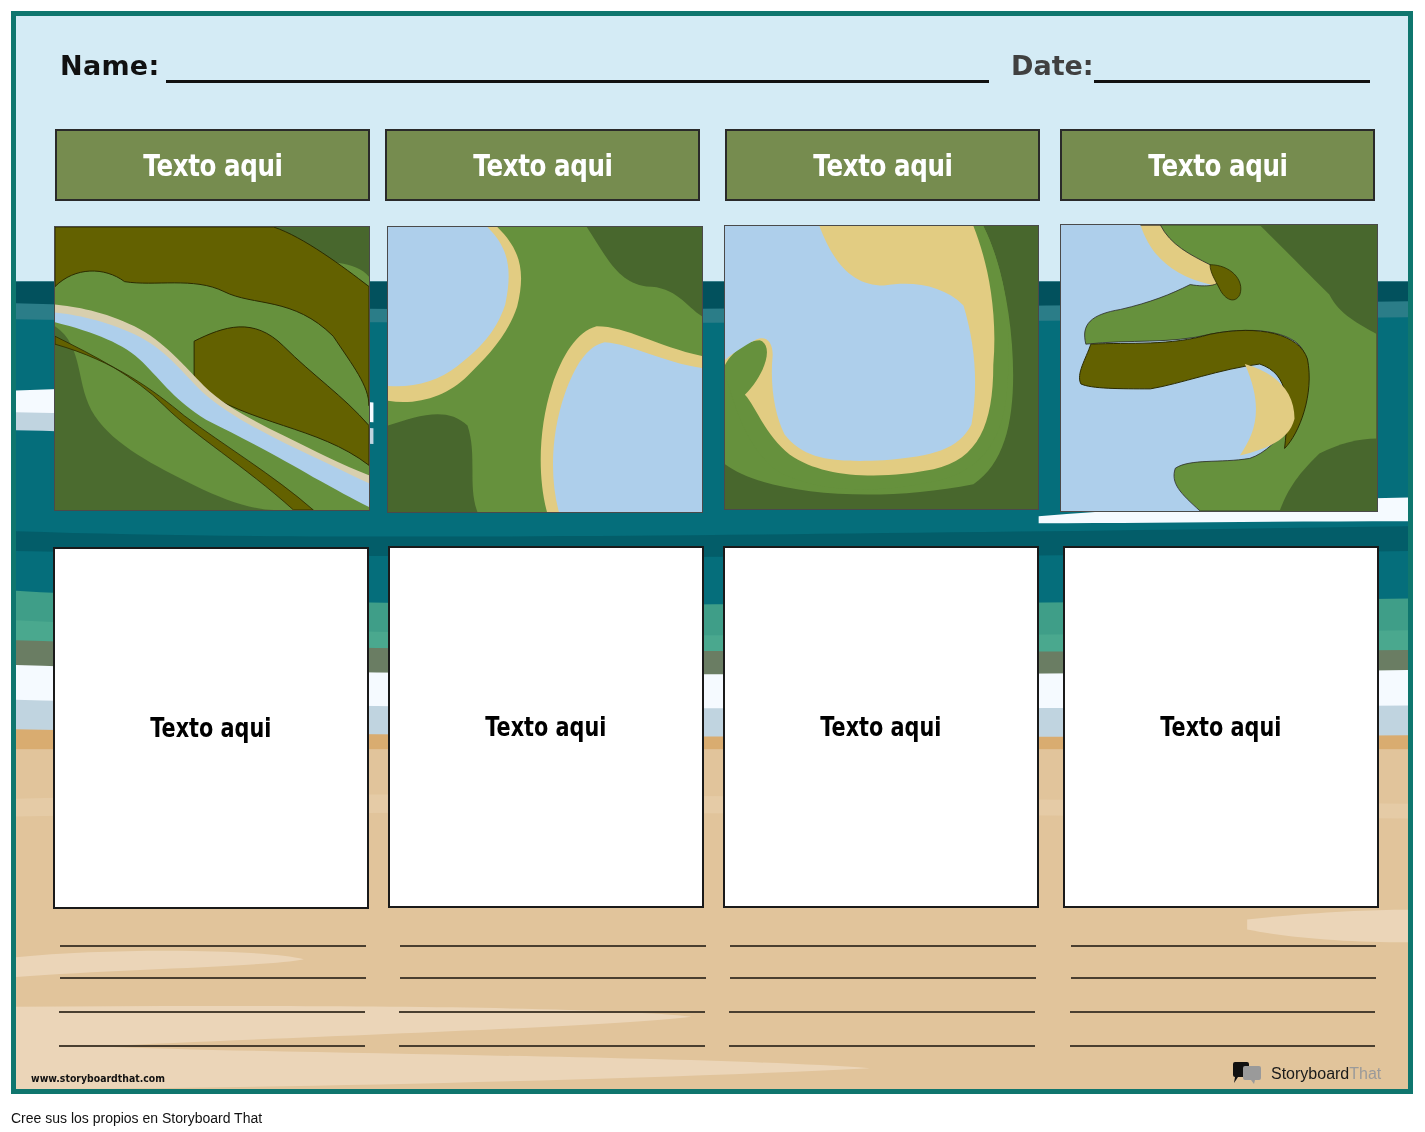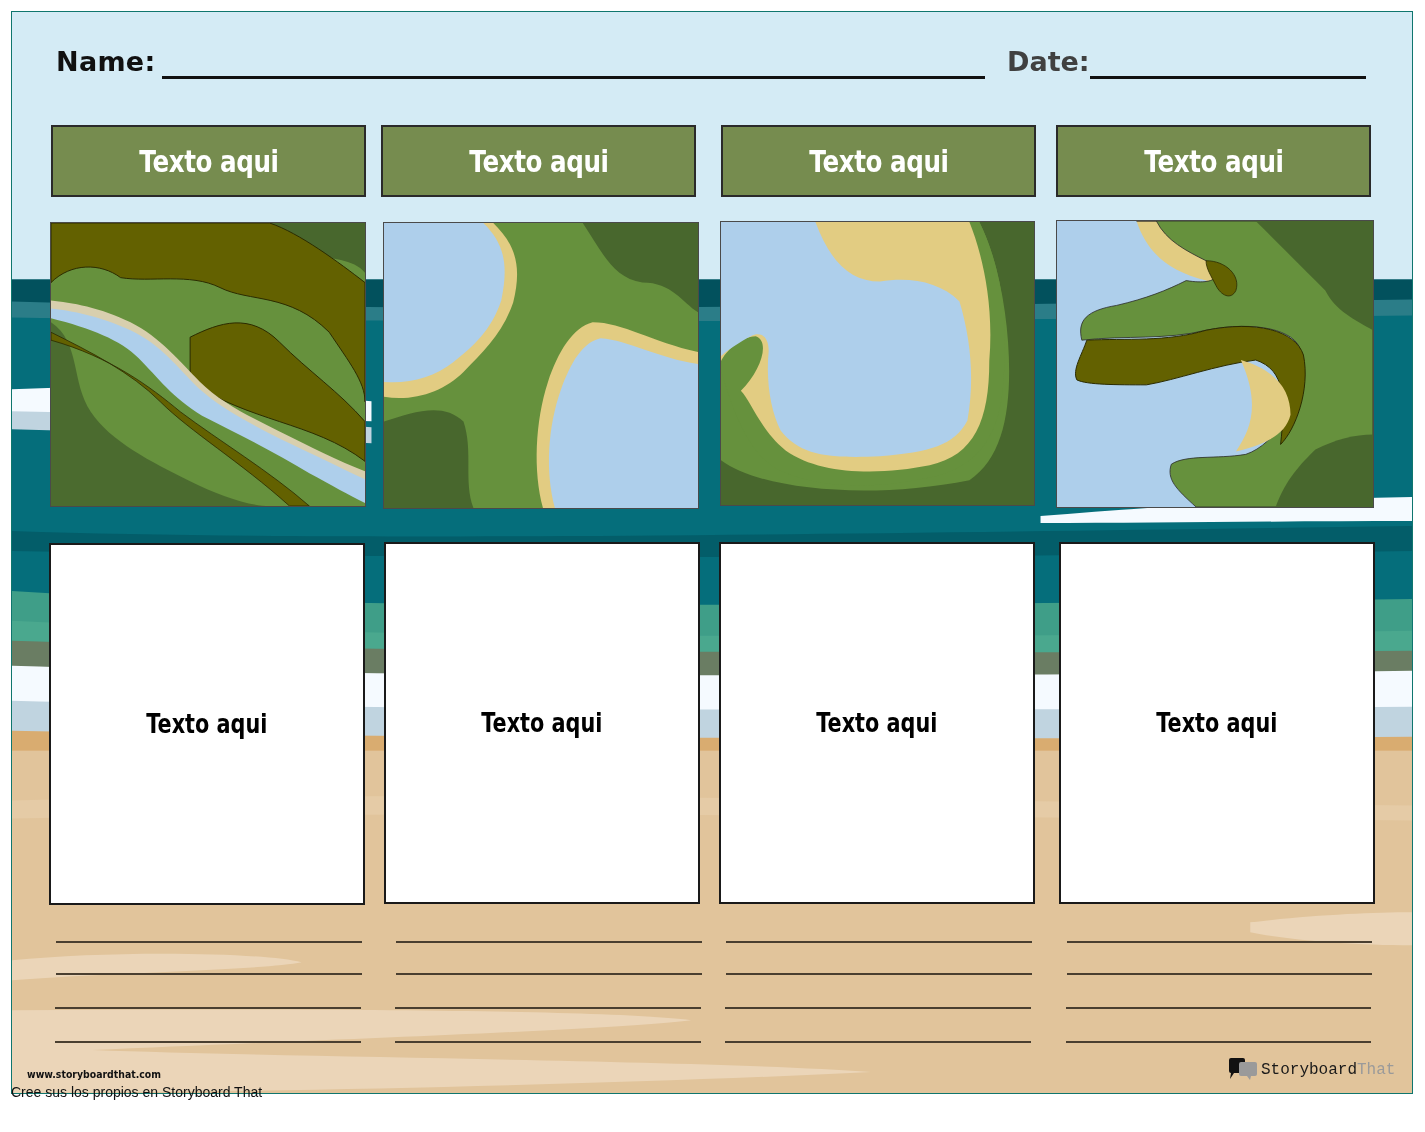--- a/index.html
+++ b/index.html
@@ -1,19 +1,19 @@
 <!DOCTYPE html>
 <html><head>
 <meta charset="utf-8">
 <style>
   html, body { margin: 0; padding: 0; background: #ffffff; }
   body { width: 1425px; height: 1132px; position: relative; overflow: hidden; font-family: "Liberation Sans", sans-serif; }
   .sheet {
     position: absolute; left: 11px; top: 11px; width: 1402px; height: 1083px;
-    border: 1px solid #0f766e; box-sizing: border-box; overflow: hidden;
+    border: 5px solid #0f766e; box-sizing: border-box; overflow: hidden;
     background: #d4ebf5;
   }
   .bg { position: absolute; left: 0; top: 0; width: 100%; height: 100%; }
   .name-row { position: absolute; left: 44px; top: 34px; width: 1320px; height: 40px; }
   .name-label { position: absolute; left: 0; top: 0; font-family: "DejaVu Sans", sans-serif; font-weight: bold; font-size: 27px; color: #111; letter-spacing: 0.3px; }
   .name-line { position: absolute; left: 106px; top: 30px; width: 823px; height: 3px; background: #111; }
   .date-label { position: absolute; left: 951px; top: 0; font-family: "DejaVu Sans", sans-serif; font-weight: bold; font-size: 27px; color: #404040; }
   .date-line { position: absolute; left: 1034px; top: 30px; width: 276px; height: 3px; background: #111; }
 
   .col-head {
@@ -31,24 +31,24 @@
   .textbox {
     position: absolute; background: #ffffff; border: 2px solid #1a1a1a; box-sizing: border-box;
     display: flex; align-items: center; justify-content: center;
   }
   .textbox span { font-family: "DejaVu Sans", sans-serif; font-weight: bold; font-size: 26px; color: #000; display: inline-block; transform: scaleX(0.8); }
 
   .wline { position: absolute; height: 2px; background: #4a3f30; }
 
   .site-url { position: absolute; left: 15px; top: 1056px; font-family: "DejaVu Sans", sans-serif; font-weight: bold; font-size: 11px; color: #111; transform: scaleX(0.85); transform-origin: left; }
   .brand { position: absolute; left: 1215px; top: 1045px; height: 26px; display: flex; align-items: center; }
-  .brand-text { font-family: Liberation Mono, monospace; font-size: 16px; color: #1a1a1a; margin-left: 2px; }
+  .brand-text { font-family: Liberation Sans, sans-serif; font-size: 16px; color: #1a1a1a; margin-left: 8px; }
   .brand-text .that { color: #9a9a9a; }
 
-  .caption { position: absolute; left: 11px; top: 1084px; font-family: "Liberation Sans", sans-serif; font-size: 14px; color: #111; }
+  .caption { position: absolute; left: 11px; top: 1110px; font-family: "Liberation Sans", sans-serif; font-size: 14px; color: #111; }
 </style>
 </head>
 <body>
 
 <div class="sheet">
 
   <svg class="bg" viewBox="0 0 1402 1083" preserveAspectRatio="none">
     <rect x="0" y="0" width="1402" height="270" fill="#d4ebf5"></rect>
     <rect x="0" y="268" width="1402" height="330" fill="#056e7b"></rect>
     <path d="M0 268 H1402 V300 H0Z" fill="#02515d"></path>

